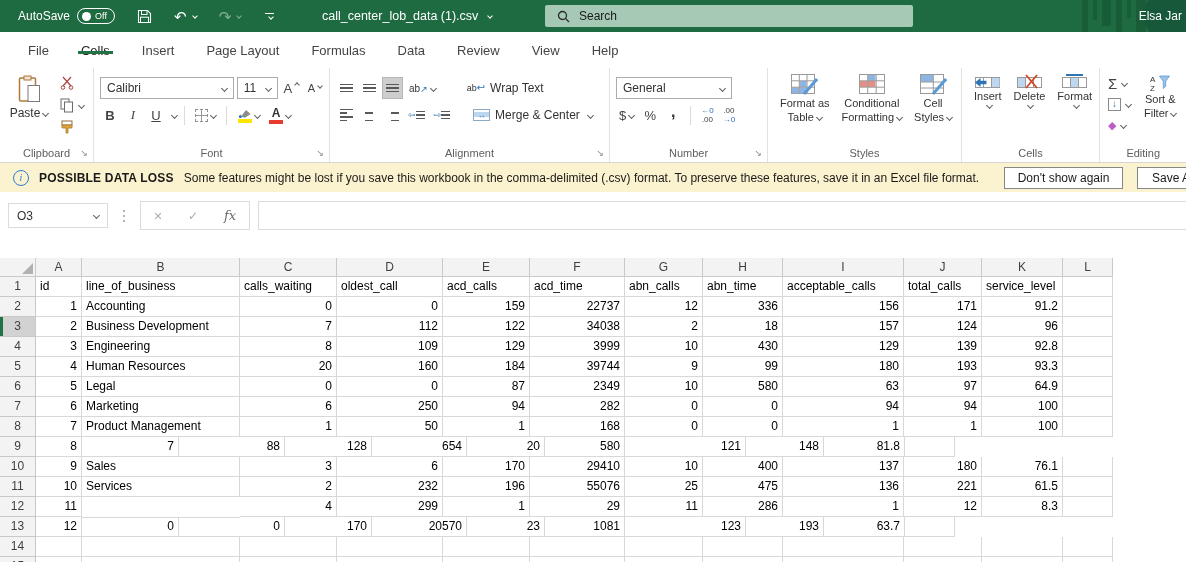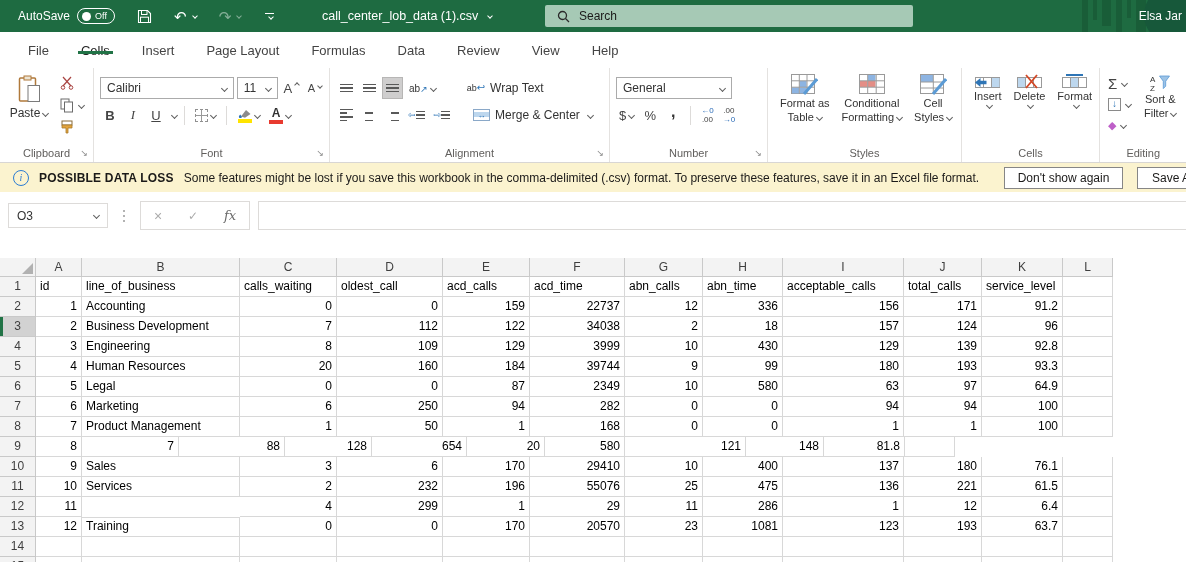--- a/index.html
+++ b/index.html
@@ -723,27 +723,26 @@
         <div class="gcell num" style="width: 46px;">11</div>
         <div class="gcell" style="width: 158px; margin-top: 20px;">Support</div>
         <div class="gcell num" style="width: 97px;">4</div>
         <div class="gcell num" style="width: 106px;">299</div>
         <div class="gcell num" style="width: 87px;">1</div>
         <div class="gcell num" style="width: 95px;">29</div>
         <div class="gcell num" style="width: 78px;">11</div>
         <div class="gcell num" style="width: 80px;">286</div>
         <div class="gcell num" style="width: 121px;">1</div>
         <div class="gcell num" style="width: 78px;">12</div>
-        <div class="gcell num" style="width: 81px;">6.4</div>
+        <div class="gcell num" style="width: 81px;">8.3</div>
         <div class="gcell" style="width: 50px;"></div>
       </div>
       <div class="grow">
         <div class="gcell hdr" style="width: 36px;">13</div>
         <div class="gcell num" style="width: 46px;">12</div>
-        <div class="gcell" style="width: 158px;">Training</div>
         <div class="gcell num" style="width: 97px;">0</div>
         <div class="gcell num" style="width: 106px;">0</div>
         <div class="gcell num" style="width: 87px;">170</div>
         <div class="gcell num" style="width: 95px;">20570</div>
         <div class="gcell num" style="width: 78px;">23</div>
         <div class="gcell num" style="width: 80px;">1081</div>
         <div class="gcell num" style="width: 121px;">123</div>
         <div class="gcell num" style="width: 78px;">193</div>
         <div class="gcell num" style="width: 81px;">63.7</div>
         <div class="gcell" style="width: 50px;"></div>

